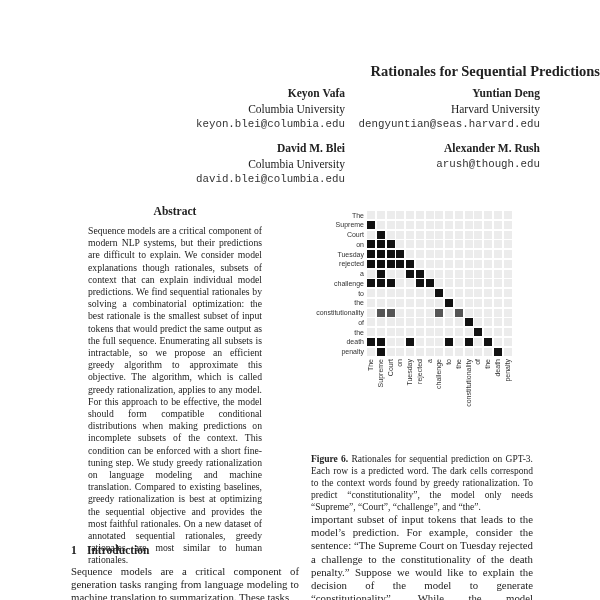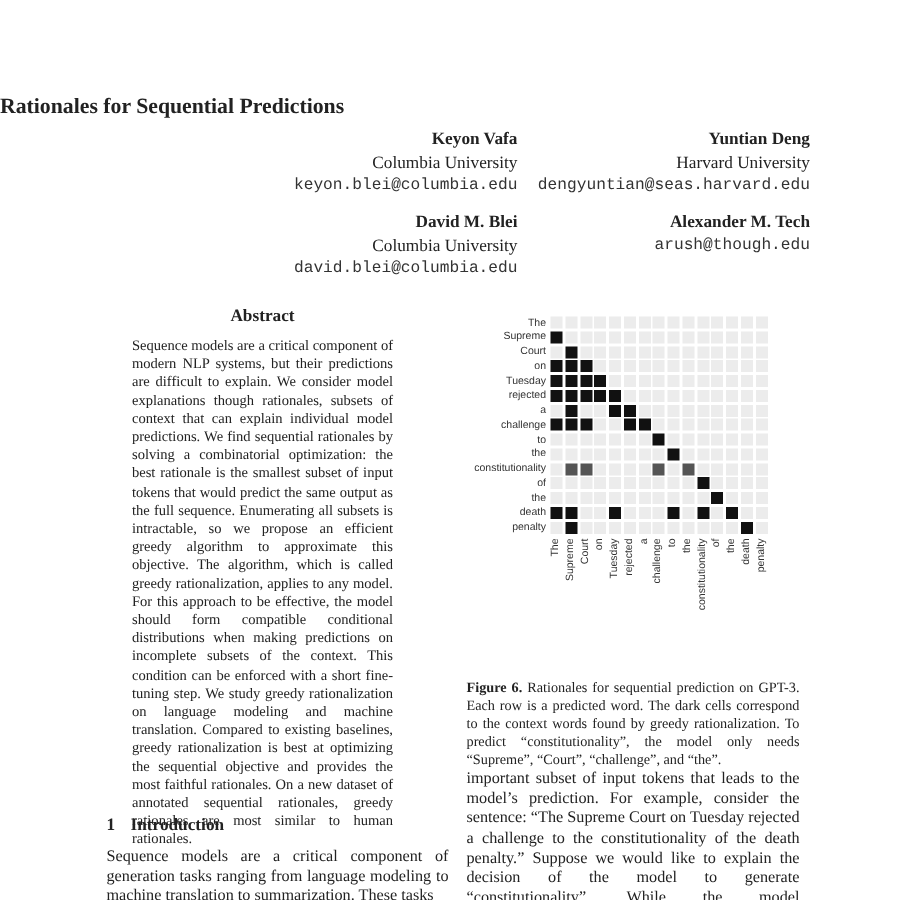--- a/index.html
+++ b/index.html
@@ -1,19 +1,19 @@
 <!DOCTYPE html>
 <html><head>
 <meta charset="utf-8">
 <style>
   html, body { margin:0; padding:0; }
   body { width:600px; height:600px; background:#fff; position:relative; overflow:hidden;
          font-family:"Liberation Serif", "DejaVu Serif", serif; color:#222; }
   .abs { position:absolute; }
-  .title { left:0; width:600px; top:63px; text-align:left; font-weight:bold; font-size:14.5px; }
+  .title { left:0; width:600px; top:63px; text-align:right; font-weight:bold; font-size:14.5px; }
   .author { text-align:right; width:240px; font-size:11.5px; line-height:15.5px; }
   .author .name { font-weight:bold; }
   .author .email { font-family:"Liberation Mono", "DejaVu Sans Mono", monospace; font-size:10.8px; color:#333; }
   .abs-head { left:60px; width:230px; top:205px; text-align:center; font-weight:bold; font-size:11.5px; }
   .abs-body { left:88px; width:174px; top:225px; font-size:9.7px; line-height:12.2px; text-align:justify; }
   .abs-body p { margin:0; }
   .sec-head { left:71px; top:544px; font-weight:bold; font-size:11.5px; }
   .sec-head .num { display:inline-block; width:16px; }
   .intro { left:71px; width:228px; top:565px; font-size:10.8px; line-height:13.2px; text-align:justify; }
   .intro p { margin:0; }
@@ -42,21 +42,21 @@
   <div class="name">Yuntian Deng</div>
   <div>Harvard University</div>
   <div class="email">dengyuntian@seas.harvard.edu</div>
 </div>
 <div class="abs author" style="left:105px; top:141px;">
   <div class="name">David M. Blei</div>
   <div>Columbia University</div>
   <div class="email">david.blei@columbia.edu</div>
 </div>
 <div class="abs author" style="left:300px; top:141px; width:240px;">
-  <div class="name">Alexander M. Tech</div>
+  <div class="name">Alexander M. Rush</div>
   <div class="email">arush@though.edu</div>
 </div>
 
 <div class="abs abs-head">Abstract</div>
 <div class="abs abs-body">
   <p>Sequence models are a critical component of modern NLP systems, but their predictions are difficult to explain. We consider model explanations though rationales, subsets of context that can explain individual model predictions. We find sequential rationales by solving a combinatorial optimization: the best rationale is the smallest subset of input tokens that would predict the same output as the full sequence. Enumerating all subsets is intractable, so we propose an efficient greedy algorithm to approximate this objective. The algorithm, which is called greedy rationalization, applies to any model. For this approach to be effective, the model should form compatible conditional distributions when making predictions on incomplete subsets of the context. This condition can be enforced with a short fine-tuning step. We study greedy rationalization on language modeling and machine translation. Compared to existing baselines, greedy rationalization is best at optimizing the sequential objective and provides the most faithful rationales. On a new dataset of annotated sequential rationales, greedy rationales are most similar to human rationales.</p>
 </div>
 
 <div class="abs sec-head">
   <span class="num">1</span><span>Introduction</span>

